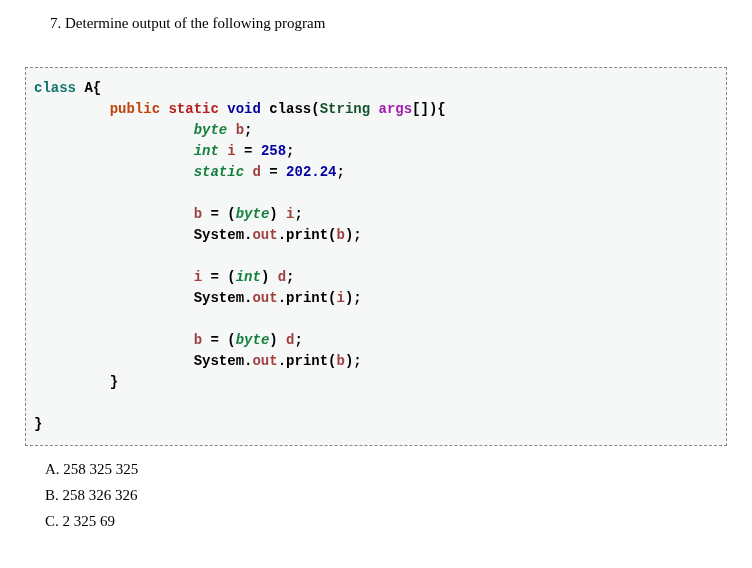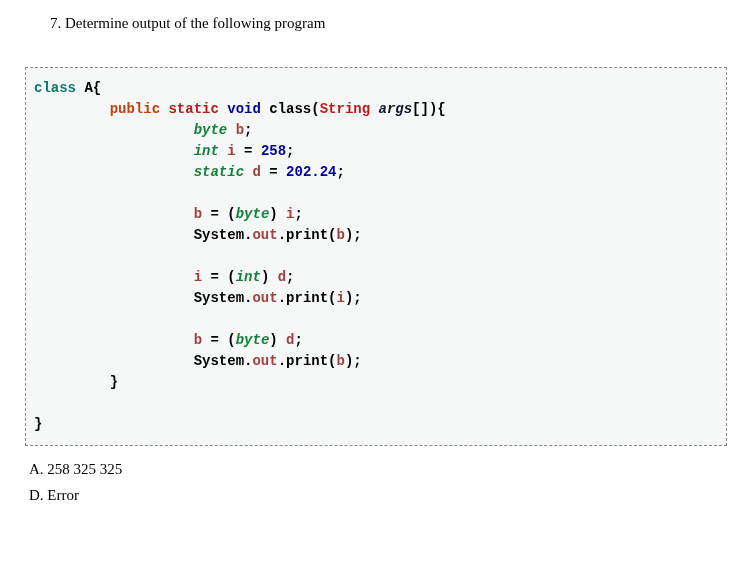--- a/index.html
+++ b/index.html
@@ -32,32 +32,32 @@
       margin-bottom: 15px;
     }
     .kw-class { color: #0f766e; }
     .kw-public { color: #c2410c; }
     .kw-static { color: #b91c1c; }
     .kw-void { color: #0000a0; }
     .kw-type { color: #15803d; font-style: italic; }
     .method { color: #000000; }
     .ident-class { color: #000000; }
     .ident-var { color: #a04040; }
-    .ident-args { color: #0f172a; font-style: italic; }
-    .string-type { color: #b91c1c; }
+    .ident-args { color: #a21caf; }
+    .string-type { color: #14532d; }
     .brace { color: #000000; }
     .paren { color: #000000; }
     .semi { color: #000000; }
     .op { color: #000000; }
     .num { color: #0000a0; text-align: center; }
     .sys { color: #000000; }
     .out { color: #a04040; }
     .dot { color: #000000; }
     .answers {
-      margin-left: 4px;
+      margin-left: 20px;
       margin-top: 12px;
     }
     .answer-option {
       margin-bottom: 9px;
       font-size: 15px;
     }
   </style>
 </head>
 <body>
 
@@ -79,14 +79,15 @@
 <span>                   </span><span class="sys">System</span><span class="dot">.</span><span class="out">out</span><span class="dot">.</span><span class="method">print</span><span class="paren">(</span><span class="ident-var">i</span><span class="paren">)</span><span class="semi">;</span>
 <span> </span>
 <span>                   </span><span class="ident-var">b</span><span class="op"> = </span><span class="paren">(</span><span class="kw-type">byte</span><span class="paren">) </span><span class="ident-var">d</span><span class="semi">;</span>
 <span>                   </span><span class="sys">System</span><span class="dot">.</span><span class="out">out</span><span class="dot">.</span><span class="method">print</span><span class="paren">(</span><span class="ident-var">b</span><span class="paren">)</span><span class="semi">;</span>
 <span>         </span><span class="brace">}</span>
 <span> </span>
 <span class="brace">}</span></div>
 
 <div class="answers" id="answers">
     <div class="answer-option"><span>A. </span><span>258 325 325</span></div>
-    <div class="answer-option"><span>D. </span><span>Error</span></div>
+    <div class="answer-option"><span>B. </span><span>258 326 326</span></div>
+    <div class="answer-option"><span>C. </span><span>2 325 69</span></div>
   </div>
 
 </body></html>

